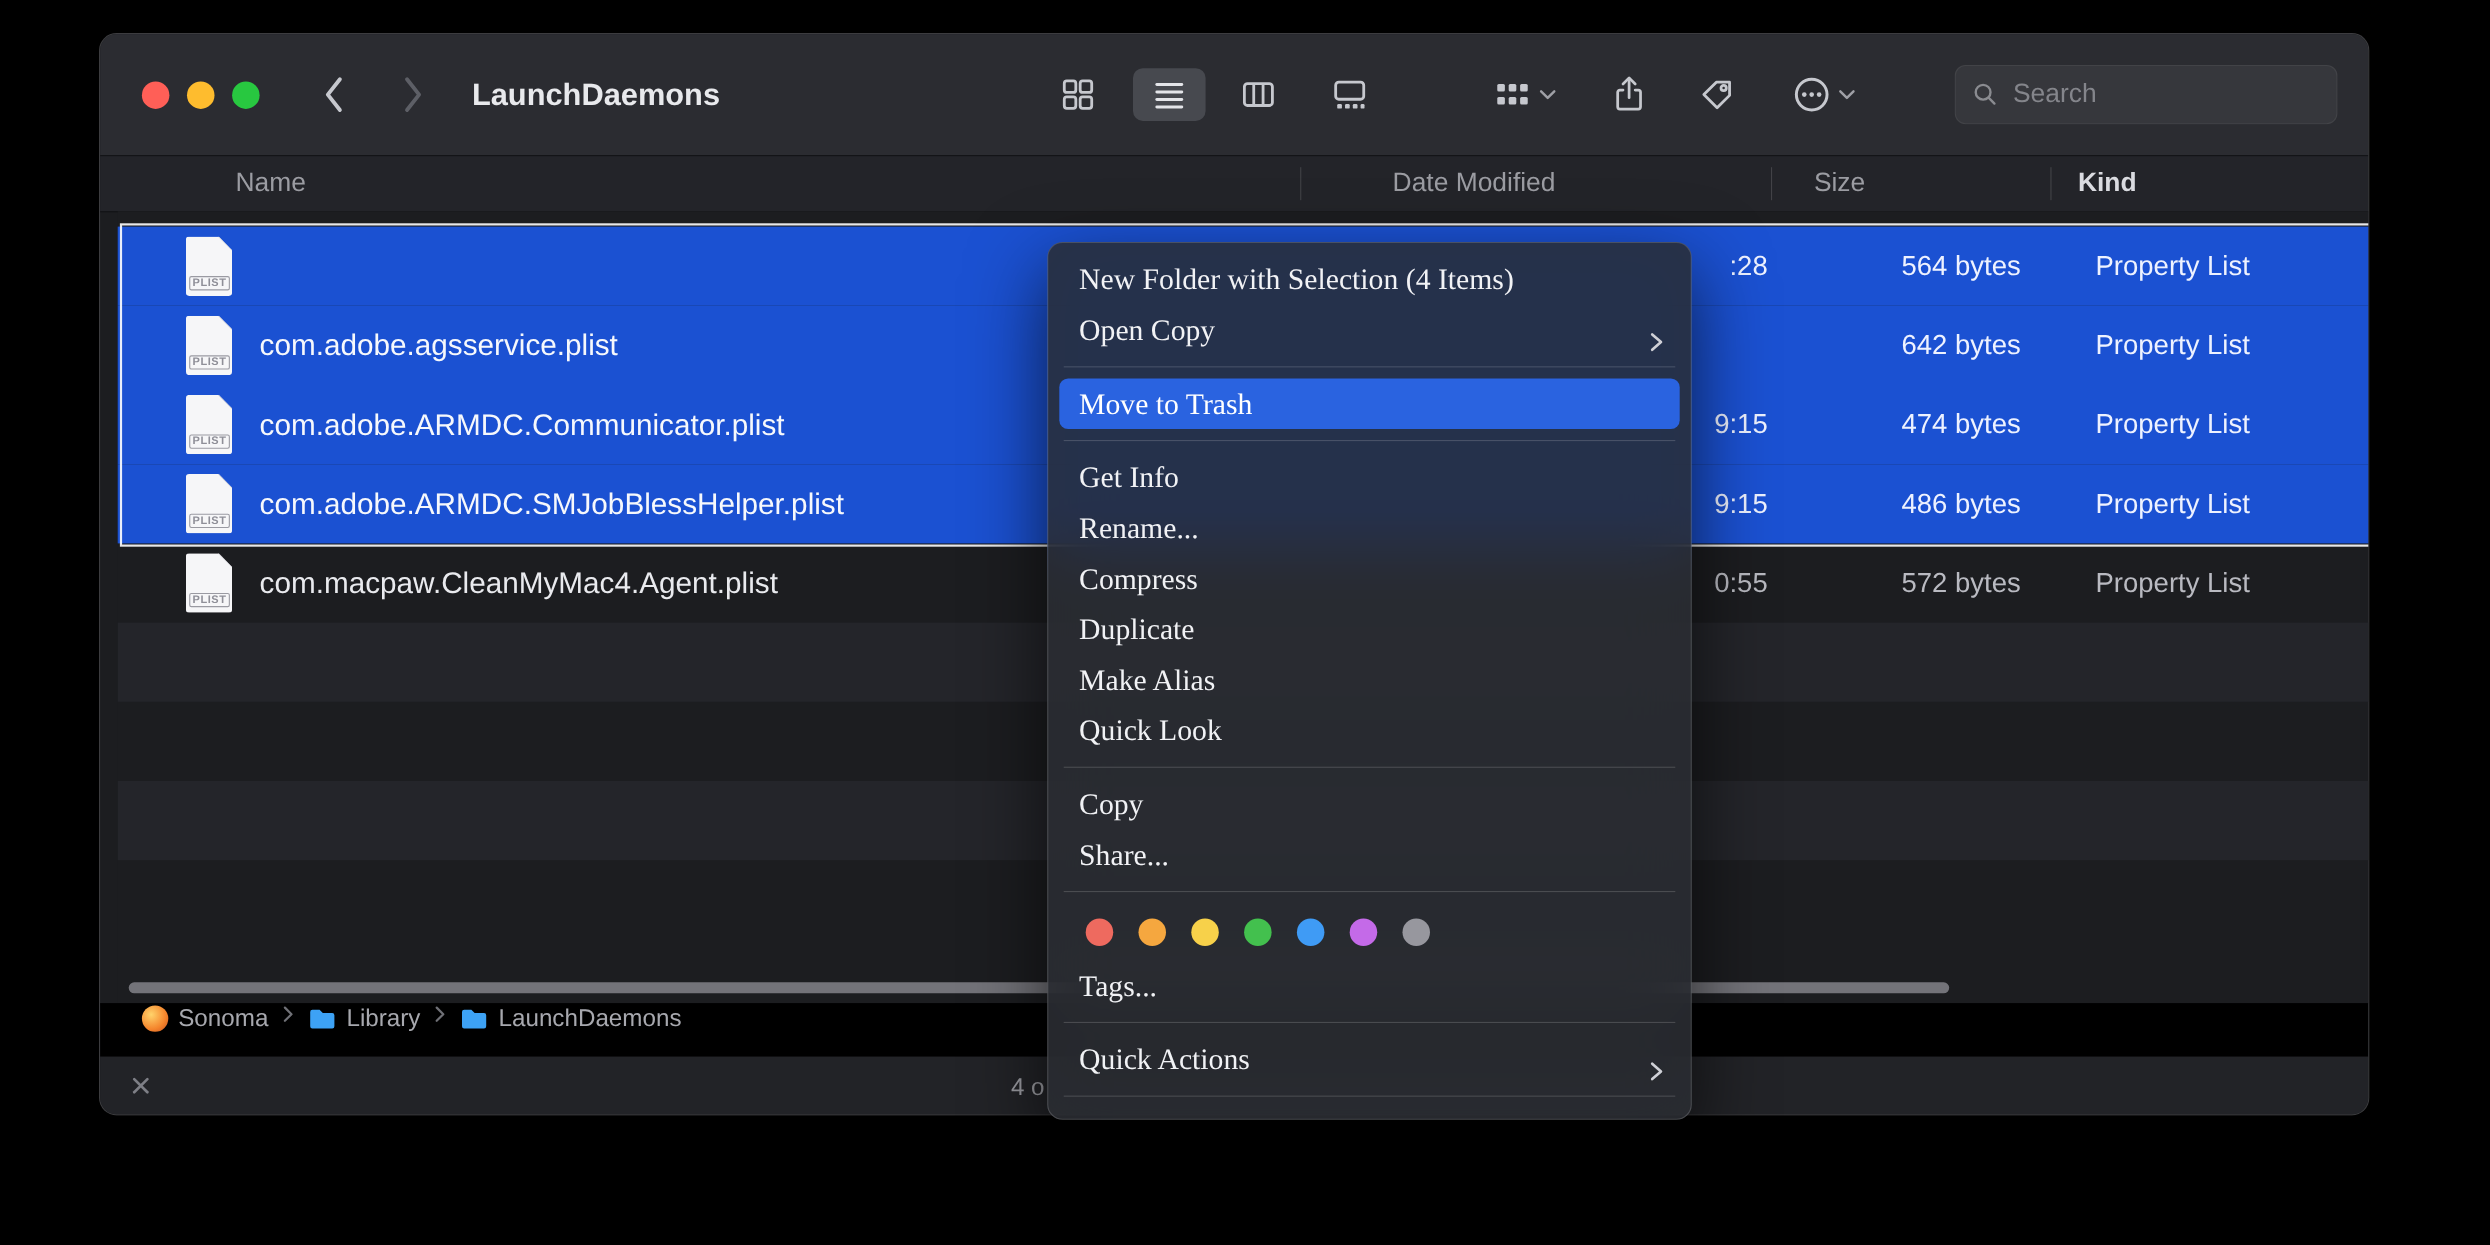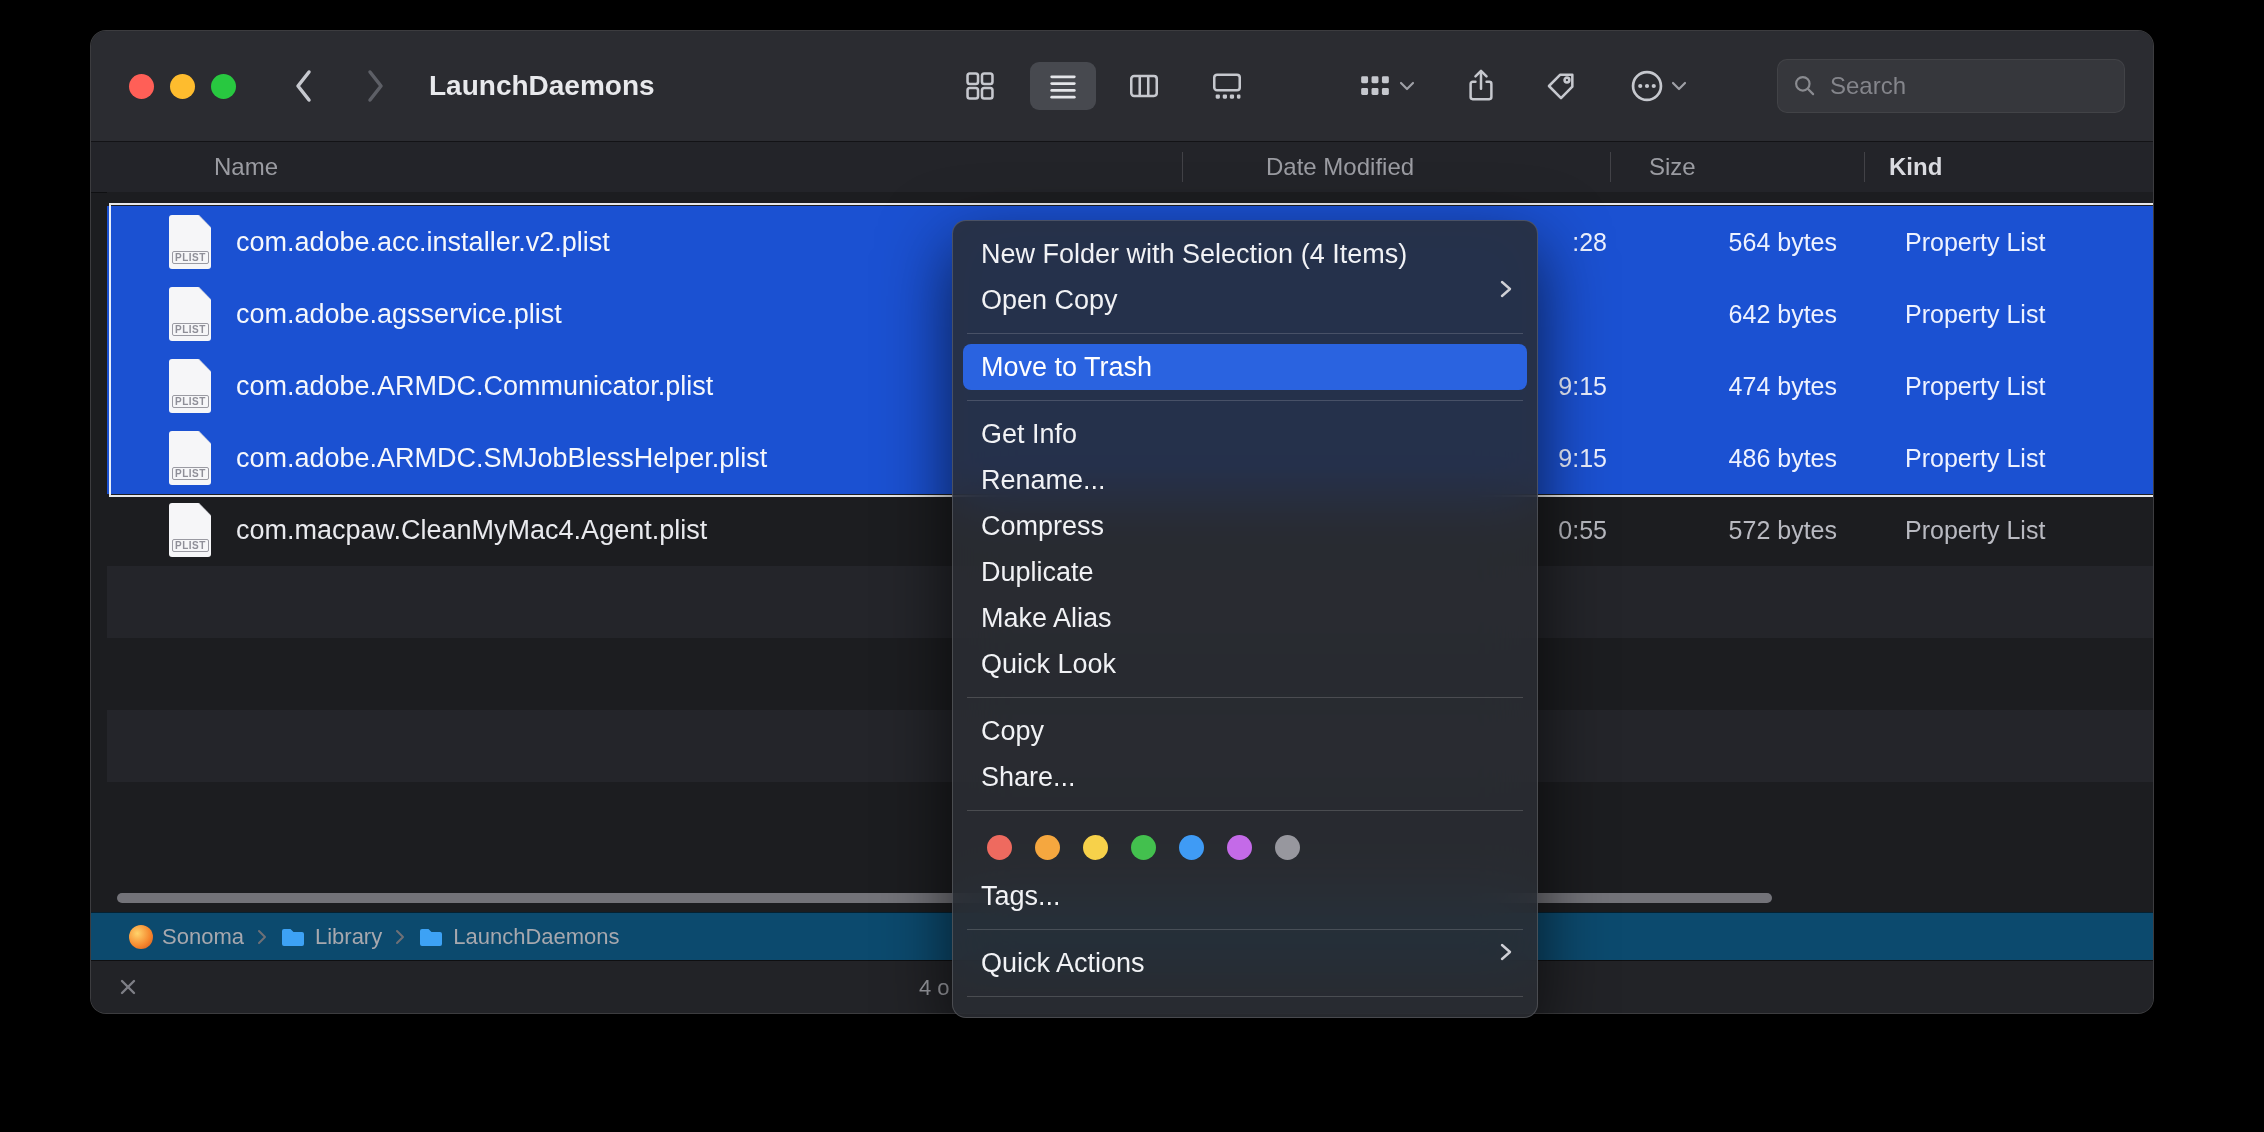--- a/index.html
+++ b/index.html
@@ -45,34 +45,34 @@
   .plist{position:absolute;left:62px;top:9px;width:42px;height:54px;background:#f6f6f8;border-radius:3px;
          clip-path:polygon(0 0,71% 0,100% 23%,100% 100%,0 100%);}
   .plist::after{content:"";position:absolute;right:0;top:0;width:0;height:0;
          border-style:solid;border-width:0 13px 13px 0;border-color:transparent #cdcdd4 transparent transparent;}
   .plist .badge{position:absolute;left:3px;bottom:5px;font-size:10px;font-weight:700;color:#8f8f98;
          border:1px solid #9a9aa2;border-radius:2px;padding:0 2px;letter-spacing:0.5px;}
   .sel-outline{position:absolute;left:2px;top:11px;width:2054px;height:290px;
          border:2px solid rgba(255,255,255,0.9);pointer-events:none;z-index:5;}
   .hscroll{position:absolute;left:10px;top:701px;width:1655px;height:10px;border-radius:5px;background:rgba(130,131,137,0.85);}
   
-  .pathbar{position:absolute;left:0;top:881px;width:100%;height:48px;background:#0c4a6e;
-           border-top:1px solid rgba(0,0,0,0.55);display:flex;align-items:center;
+  .pathbar{position:absolute;left:0;top:881px;width:100%;height:48px;background:#000000;
+           border-top:1px solid rgba(0,0,0,0.55);display:flex;align-items:flex-start;
            padding-left:38px;box-sizing:border-box;gap:12px;font-size:22px;color:#a7a8ae;}
   .pitem{display:flex;align-items:center;gap:9px;white-space:nowrap;}
   .disk{width:24px;height:24px;border-radius:50%;background:radial-gradient(circle at 35% 35%,#ffd36b,#f5852c 60%,#c9521f);}
   .statusbar{position:absolute;left:0;top:929px;width:100%;height:53px;background:#222327;border-top:1px solid rgba(0,0,0,0.55);}
   .status-text{position:absolute;left:828px;top:0;height:53px;line-height:53px;font-size:22px;color:#9b9ca2;white-space:nowrap;}
   .xicon{position:absolute;left:26px;top:15px;}
   
   .menu{position:absolute;left:952px;top:220px;width:586px;box-sizing:border-box;
         background:rgba(42,44,50,0.88);backdrop-filter:blur(30px) saturate(160%);
         border:1px solid rgba(255,255,255,0.16);border-radius:14px;padding:10px 0;
         box-shadow:0 26px 70px rgba(0,0,0,0.65);z-index:20;font-size:27px;color:#f1f2f5;}
-  .mi{display:flex;align-items:flex-start;justify-content:space-between;height:46px;padding:0 24px 0 28px;white-space:nowrap;}
+  .mi{display:flex;align-items:flex-end;justify-content:space-between;height:46px;padding:0 24px 0 28px;white-space:nowrap;font-family:Liberation Serif, serif;}
   .mi .milabel{line-height:46px;}
   .mi.hl{background:#2a63e0;margin:0 10px;padding:0 14px 0 18px;border-radius:8px;color:#fff;}
   .msep{height:1px;background:rgba(255,255,255,0.16);margin:10px 14px;}
   .tagsrow{height:52px;display:flex;align-items:center;gap:23px;padding:0 34px;}
   .tagdot{width:25px;height:25px;border-radius:50%;background:#888;}
   svg{display:block;}
 </style>
 </head>
 <body>
 
@@ -212,21 +212,20 @@
     </div>
 
     <div class="list">
       <div class="stripe" style="top:374px;"></div>
       <div class="stripe" style="top:518px;"></div>
 
       <div class="row sel" style="top:14px;">
         <span class="plist">
             <span class="badge">PLIST</span>
           </span>
-        <span class="fname">com.adobe.acc.installer.v2.plist</span>
         <span class="fdate">:28</span>
         <span class="fsize">564 bytes</span>
         <span class="fkind">Property List</span>
       </div>
       <div class="row sel" style="top:86px;">
         <span class="plist">
             <span class="badge">PLIST</span>
           </span>
         <span class="fname">com.adobe.agsservice.plist</span>
         <span class="fdate"></span>

